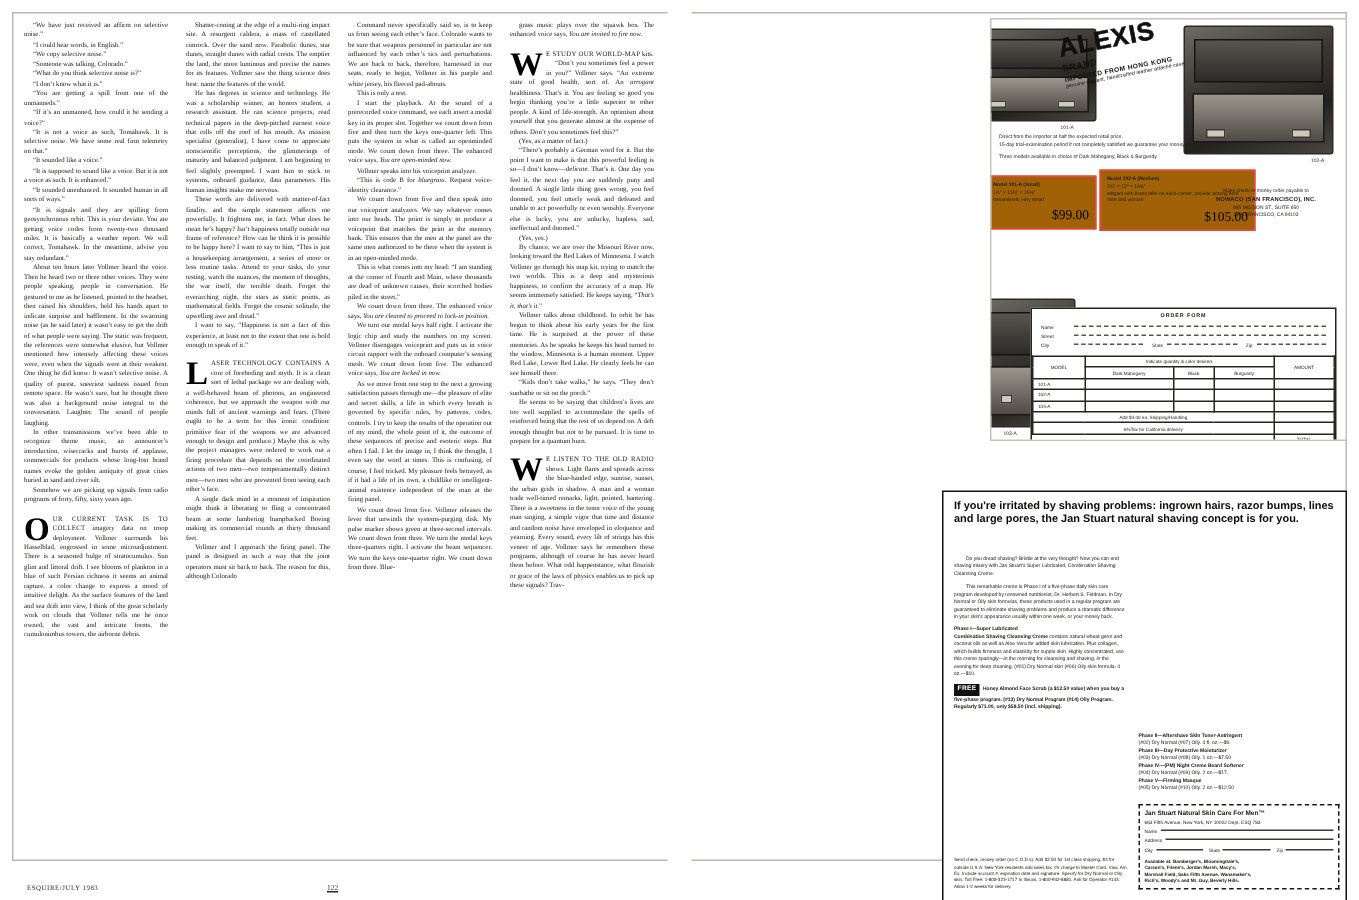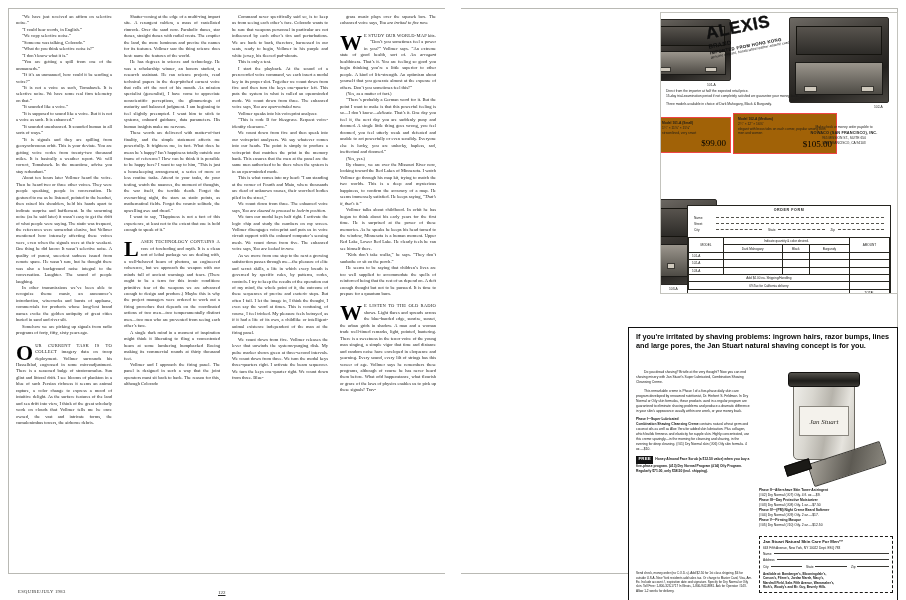--- a/index.html
+++ b/index.html
@@ -567,27 +567,20 @@
         <b>Combination Shaving Cleansing Creme</b>
         <span>contains natural wheat germ and coconut oils as well as Aloe Vera for added skin lubrication. Plus collagen, which builds firmness and elasticity for supple skin. Highly concentrated, use this creme sparingly—in the morning for cleansing and shaving, in the evening for deep cleaning. (#01) Dry Normal skin (#06) Oily skin formula. 4 oz.—$10.</span>
       </p>
       <p>
         <span class="free-tag">FREE</span><b>Honey Almond Face Scrub (a $12.50 value) when you buy a five-phase program. (#13) Dry Normal Program (#14) Oily Program. Regularly $71.00, only $58.50 (incl. shipping).</b>
       </p>
     </div>
 
     <div class="js-fine">Send check, money order (no C.O.D.s). Add $2.50 for 1st class shipping, $4 for outside U.S.A. New York residents add sales tax. Or charge to Master Card, Visa, Am. Ex. Include account #, expiration date and signature. Specify for Dry Normal or Oily skin. Toll Free: 1-800-323-1717  In Illinois, 1-800-942-8881. Ask for Operator #143. Allow 1-2 weeks for delivery.</div>
 
-    <div class="js-photo">
-      <div class="jar-body"></div>
-      <div class="jar-lid"></div>
-      <div class="jar-label">Jan Stuart</div>
-      <div class="razor"></div>
-      <div class="razor-head"></div>
-    </div>
 
     <div class="js-phases">
       <div>
         <span class="ph">Phase II—Aftershave Skin Toner·Astringent</span><br>
         <span>(#02) Dry Normal (#07) Oily. 4 fl. oz.—$9.</span>
       </div>
       <div>
         <span class="ph">Phase III—Day Protective Moisturizer</span><br>
         <span>(#03) Dry Normal (#08) Oily. 1 oz.—$7.50</span>
       </div>

